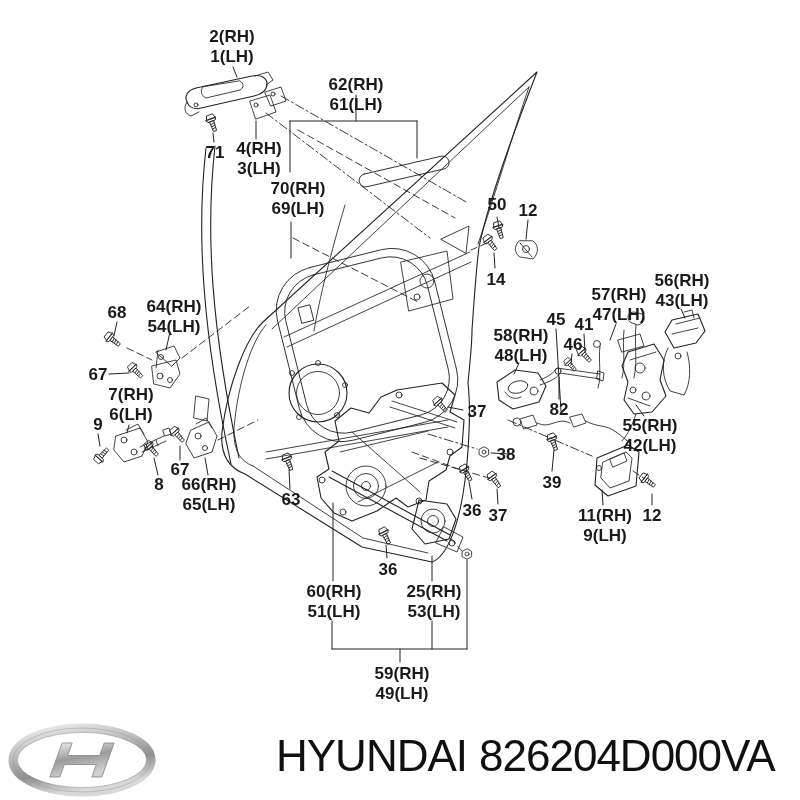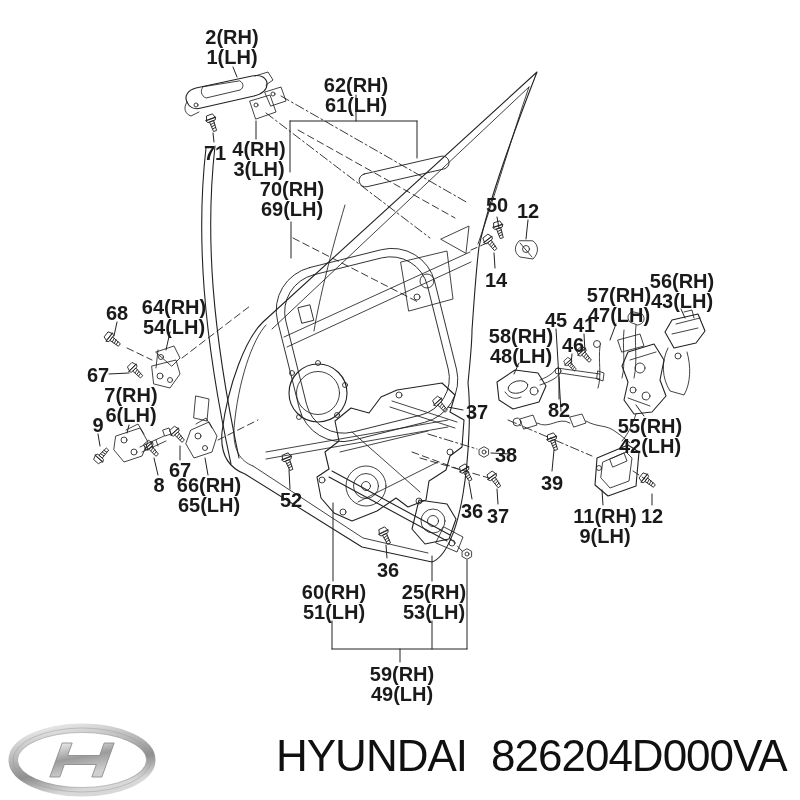--- a/index.html
+++ b/index.html
@@ -5,24 +5,24 @@
   html,body{margin:0;padding:0;background:#ffffff;}
   .canvas{position:relative;width:800px;height:800px;background:#ffffff;overflow:hidden;
           font-family:"Liberation Sans",sans-serif;}
   svg.art{position:absolute;left:0;top:0;}
   .ln{stroke:#222;fill:none;stroke-width:1.1;stroke-linecap:round;stroke-linejoin:round;}
   .thin{stroke-width:0.85;}
   .lead{stroke-width:1;}
   .dsh{stroke-dasharray:7,4;stroke-width:0.9;}
   .ddot{stroke-dasharray:9,3,2,3;stroke-width:0.9;}
   .co{position:absolute;transform:translateX(-50%);text-align:center;white-space:nowrap;
-      font-weight:700;font-size:20px;line-height:20px;color:#1a1a1a;}
+      font-weight:700;font-size:17px;line-height:20px;color:#1a1a1a;}
   .brand-text{position:absolute;left:276px;top:733px;font-size:44px;line-height:46px;
       font-weight:400;letter-spacing:-1px;color:#101010;white-space:nowrap;}
-  .brand-text .pn{margin-left:24px;}
+  .brand-text .pn{margin-left:12px;}
 </style>
 </head>
 <body>
 
 <div class="canvas">
 
 <svg class="art" width="800" height="800" viewBox="0 0 800 800">
   <defs>
     <g id="bolt">
       <path d="M-4.5,-3.5 L-3.2,-7.5 L3.2,-7.5 L4.5,-3.5 Z"></path>
@@ -292,21 +292,21 @@
       <div>4(RH)</div>
       <div>3(LH)</div>
     </div>
 <div class="co" style="left:215px;top:143px">
       <div>71</div>
     </div>
 <div class="co" style="left:356px;top:75px">
       <div>62(RH)</div>
       <div>61(LH)</div>
     </div>
-<div class="co" style="left:292px;top:179px">
+<div class="co" style="left:298px;top:179px">
       <div>70(RH)</div>
       <div>69(LH)</div>
     </div>
 <div class="co" style="left:497px;top:195px">
       <div>50</div>
     </div>
 <div class="co" style="left:528px;top:201px">
       <div>12</div>
     </div>
 <div class="co" style="left:496px;top:270px">
@@ -361,21 +361,21 @@
       <div>67</div>
     </div>
 <div class="co" style="left:159px;top:475px">
       <div>8</div>
     </div>
 <div class="co" style="left:209px;top:475px">
       <div>66(RH)</div>
       <div>65(LH)</div>
     </div>
 <div class="co" style="left:291px;top:490px">
-      <div>52</div>
+      <div>63</div>
     </div>
 <div class="co" style="left:477px;top:402px">
       <div>37</div>
     </div>
 <div class="co" style="left:506px;top:445px">
       <div>38</div>
     </div>
 <div class="co" style="left:552px;top:473px">
       <div>39</div>
     </div>

